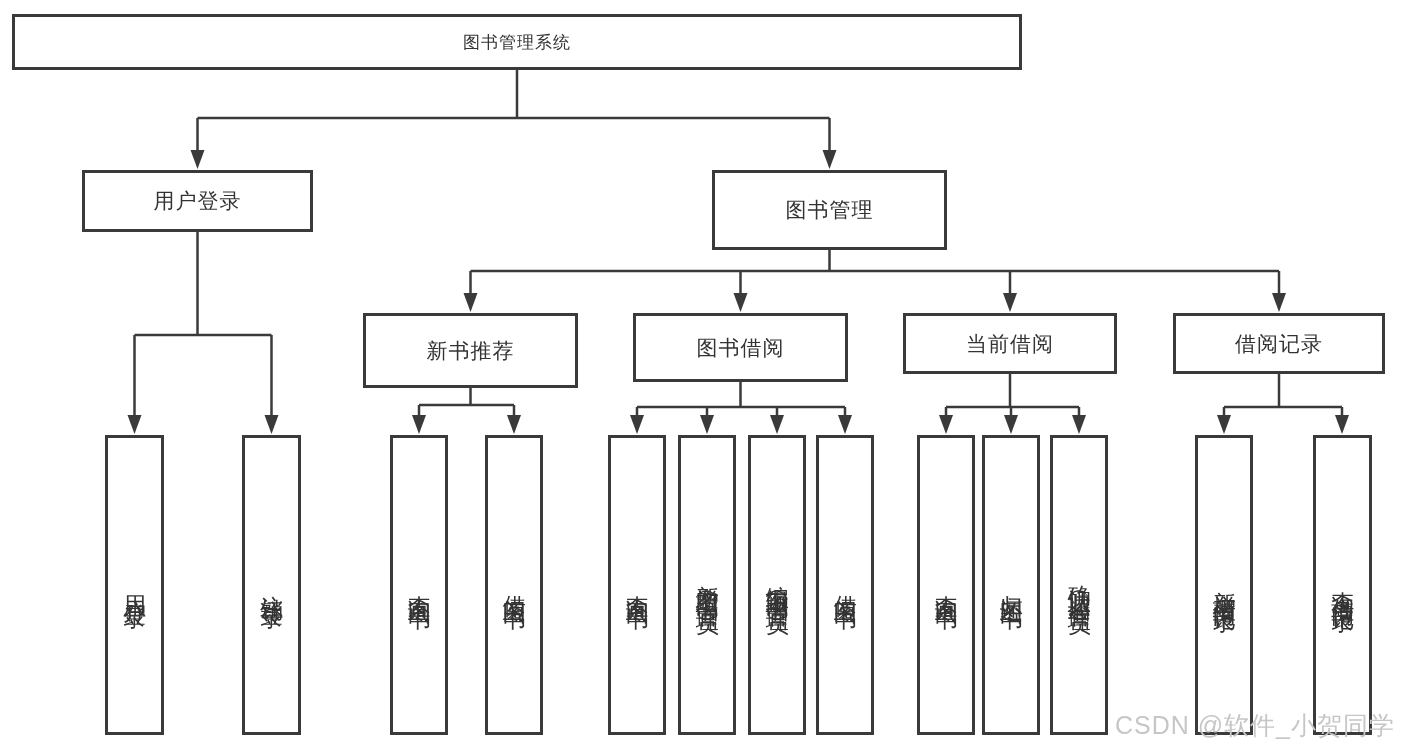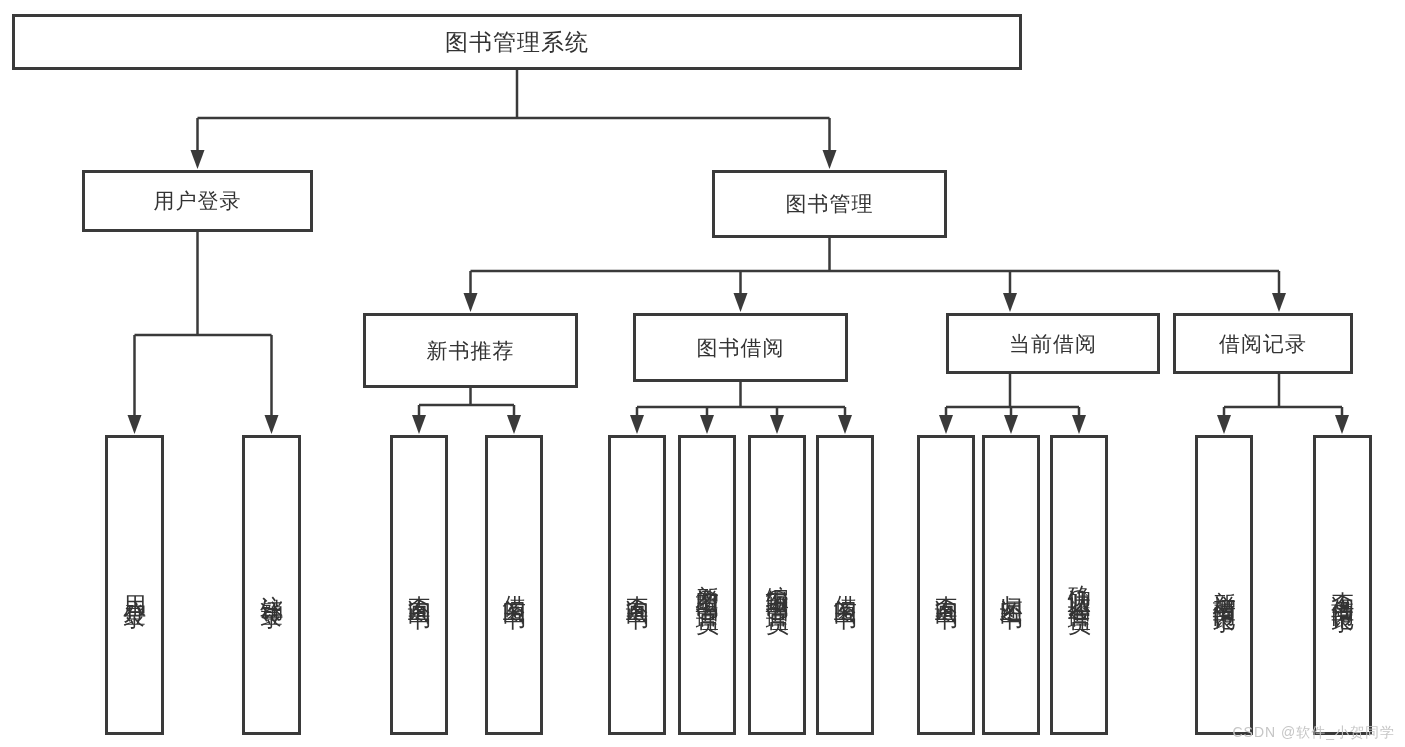--- a/index.html
+++ b/index.html
@@ -8,29 +8,29 @@
     font-family:"Liberation Sans","DejaVu Sans",sans-serif;color:#333333;
   }
   .canvas{position:absolute;inset:0;width:1405px;height:747px;}
   svg.connectors{position:absolute;left:0;top:0;z-index:1;}
   .box{
     position:absolute;background:#ffffff;border:3px solid #3a3a3a;
     display:flex;align-items:center;justify-content:center;
     box-sizing:border-box;z-index:2;color:#333333;
   }
   .hbox{font-size:21px;letter-spacing:1px;}
-  .rootbox{font-size:23px;letter-spacing:1px;}
+  .rootbox{font-size:17px;letter-spacing:1px;}
   .leaf{font-size:23px;}
   .leaf span{
     writing-mode:vertical-rl;text-orientation:mixed;
     letter-spacing:4px;line-height:1.1;
   }
   .watermark{
     position:absolute;right:10px;bottom:5px;z-index:3;
-    font-size:14px;color:#c6c6c6;letter-spacing:1px;
+    font-size:25px;color:#c6c6c6;letter-spacing:1px;
     pointer-events:none;white-space:nowrap;
   }
 </style>
 </head>
 <body>
 
 <div class="canvas">
 
   <svg class="connectors" width="1405" height="747" viewBox="0 0 1405 747" stroke="#3a3a3a" stroke-width="2.5" fill="#3a3a3a">
 
@@ -90,26 +90,26 @@
     <line x1="1224" y1="407" x2="1342" y2="407"></line>
     <line x1="1224" y1="407" x2="1224" y2="416"></line>
     <polygon points="1217,415 1231,415 1224,434" stroke="none"></polygon>
     <line x1="1342" y1="407" x2="1342" y2="416"></line>
     <polygon points="1335,415 1349,415 1342,434" stroke="none"></polygon>
   </svg>
 
   <div class="box rootbox" style="left:12px;top:14px;width:1010px;height:56px;">图书管理系统</div>
 
   <div class="box hbox" style="left:82px;top:170px;width:231px;height:62px;">用户登录</div>
-  <div class="box hbox" style="left:712px;top:170px;width:235px;height:68px;">图书管理</div>
+  <div class="box hbox" style="left:712px;top:170px;width:235px;height:80px;">图书管理</div>
 
   <div class="box hbox" style="left:363px;top:313px;width:215px;height:75px;">新书推荐</div>
   <div class="box hbox" style="left:633px;top:313px;width:215px;height:69px;">图书借阅</div>
-  <div class="box hbox" style="left:903px;top:313px;width:214px;height:61px;margin-left:43px;">当前借阅</div>
-  <div class="box hbox" style="left:1173px;top:313px;width:180px;height:61px;">借阅记录</div>
+  <div class="box hbox" style="left:903px;top:313px;width:214px;height:61px;">当前借阅</div>
+  <div class="box hbox" style="left:1173px;top:313px;width:212px;height:61px;">借阅记录</div>
 
   <div class="box leaf" style="left:105px;top:435px;width:59px;height:300px;">
     <span>用户登录</span>
   </div>
   <div class="box leaf" style="left:242px;top:435px;width:59px;height:300px;">
     <span>注销登录</span>
   </div>
 
   <div class="box leaf" style="left:390px;top:435px;width:58px;height:300px;">
     <span>查询图书</span>

